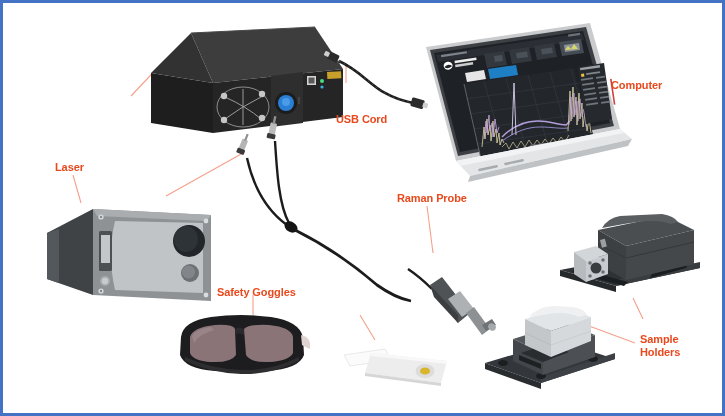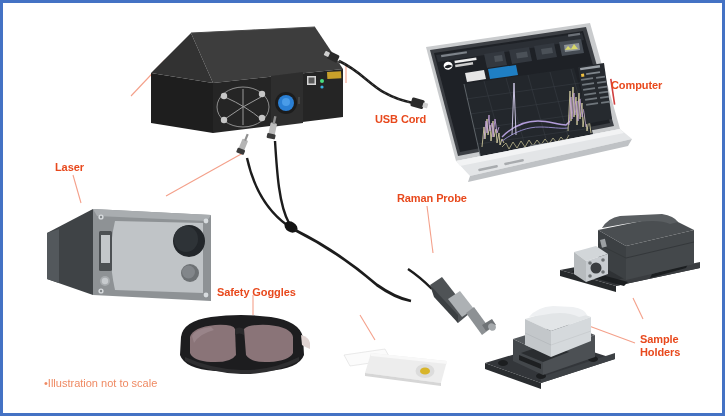--- a/index.html
+++ b/index.html
@@ -398,22 +398,21 @@
       <polygon points="70,30 110,16 110,40 70,56" fill="#d5d9dc"></polygon>
 
       <path d="M48 16 Q56 6 72 5 L92 6 Q104 8 106 14 L98 16 Q84 9 62 14 Z" fill="#eef0f2"></path>
 
       <line x1="44" y1="32" x2="70" y2="44" stroke="#b4b8bb" stroke-width="0.8"></line>
       <line x1="70" y1="44" x2="110" y2="30" stroke="#c6cacd" stroke-width="0.8"></line>
     </svg>
   </div>
 
   <div class="lbl" style="left:52px;top:158px;text-align:right;">Laser</div>
-  <div class="lbl" style="left:333px;top:110px;margin-left:39px;">USB Cord</div>
+  <div class="lbl" style="left:333px;top:110px;">USB Cord</div>
   <div class="lbl" style="left:608px;top:76px;">Computer</div>
   <div class="lbl" style="left:394px;top:189px;text-align:right;">Raman Probe</div>
   <div class="lbl" style="left:214px;top:283px;">Safety Goggles</div>
   <div class="lbl" style="left:637px;top:330px;width:70px;">Sample
 Holders</div>
 
-  <div class="note" style="left:41px;top:374px;">•Illustration not to scale</div>
 
 </div>
 
 </body></html>

